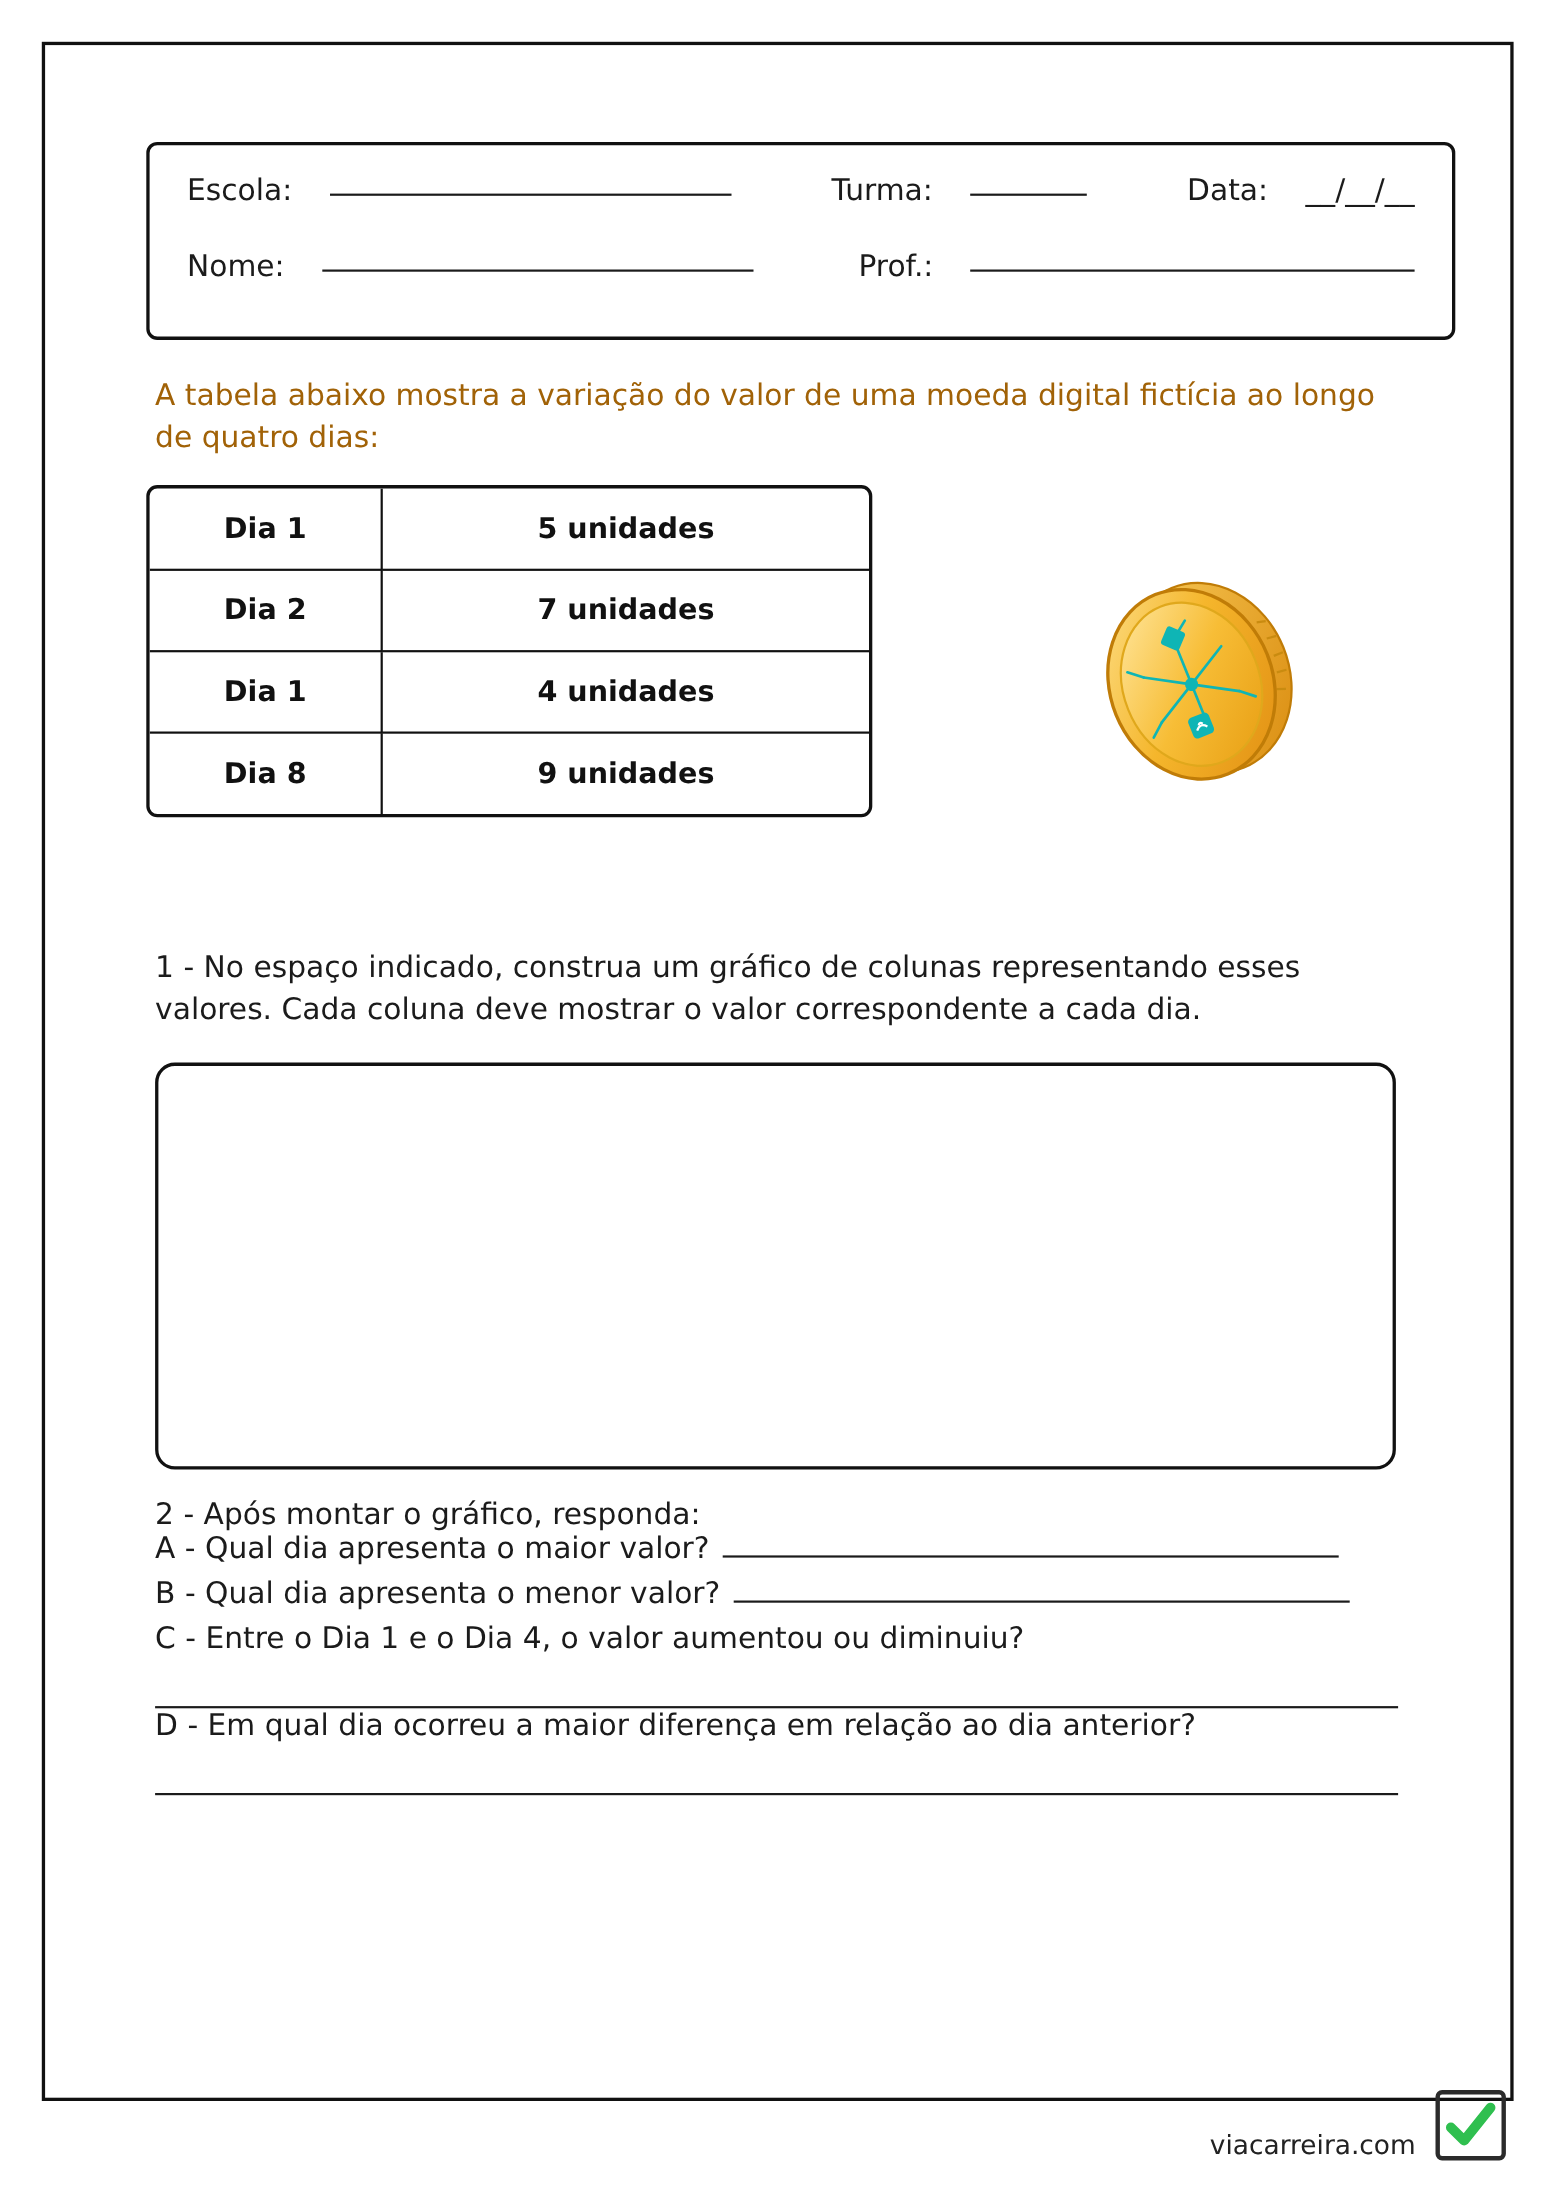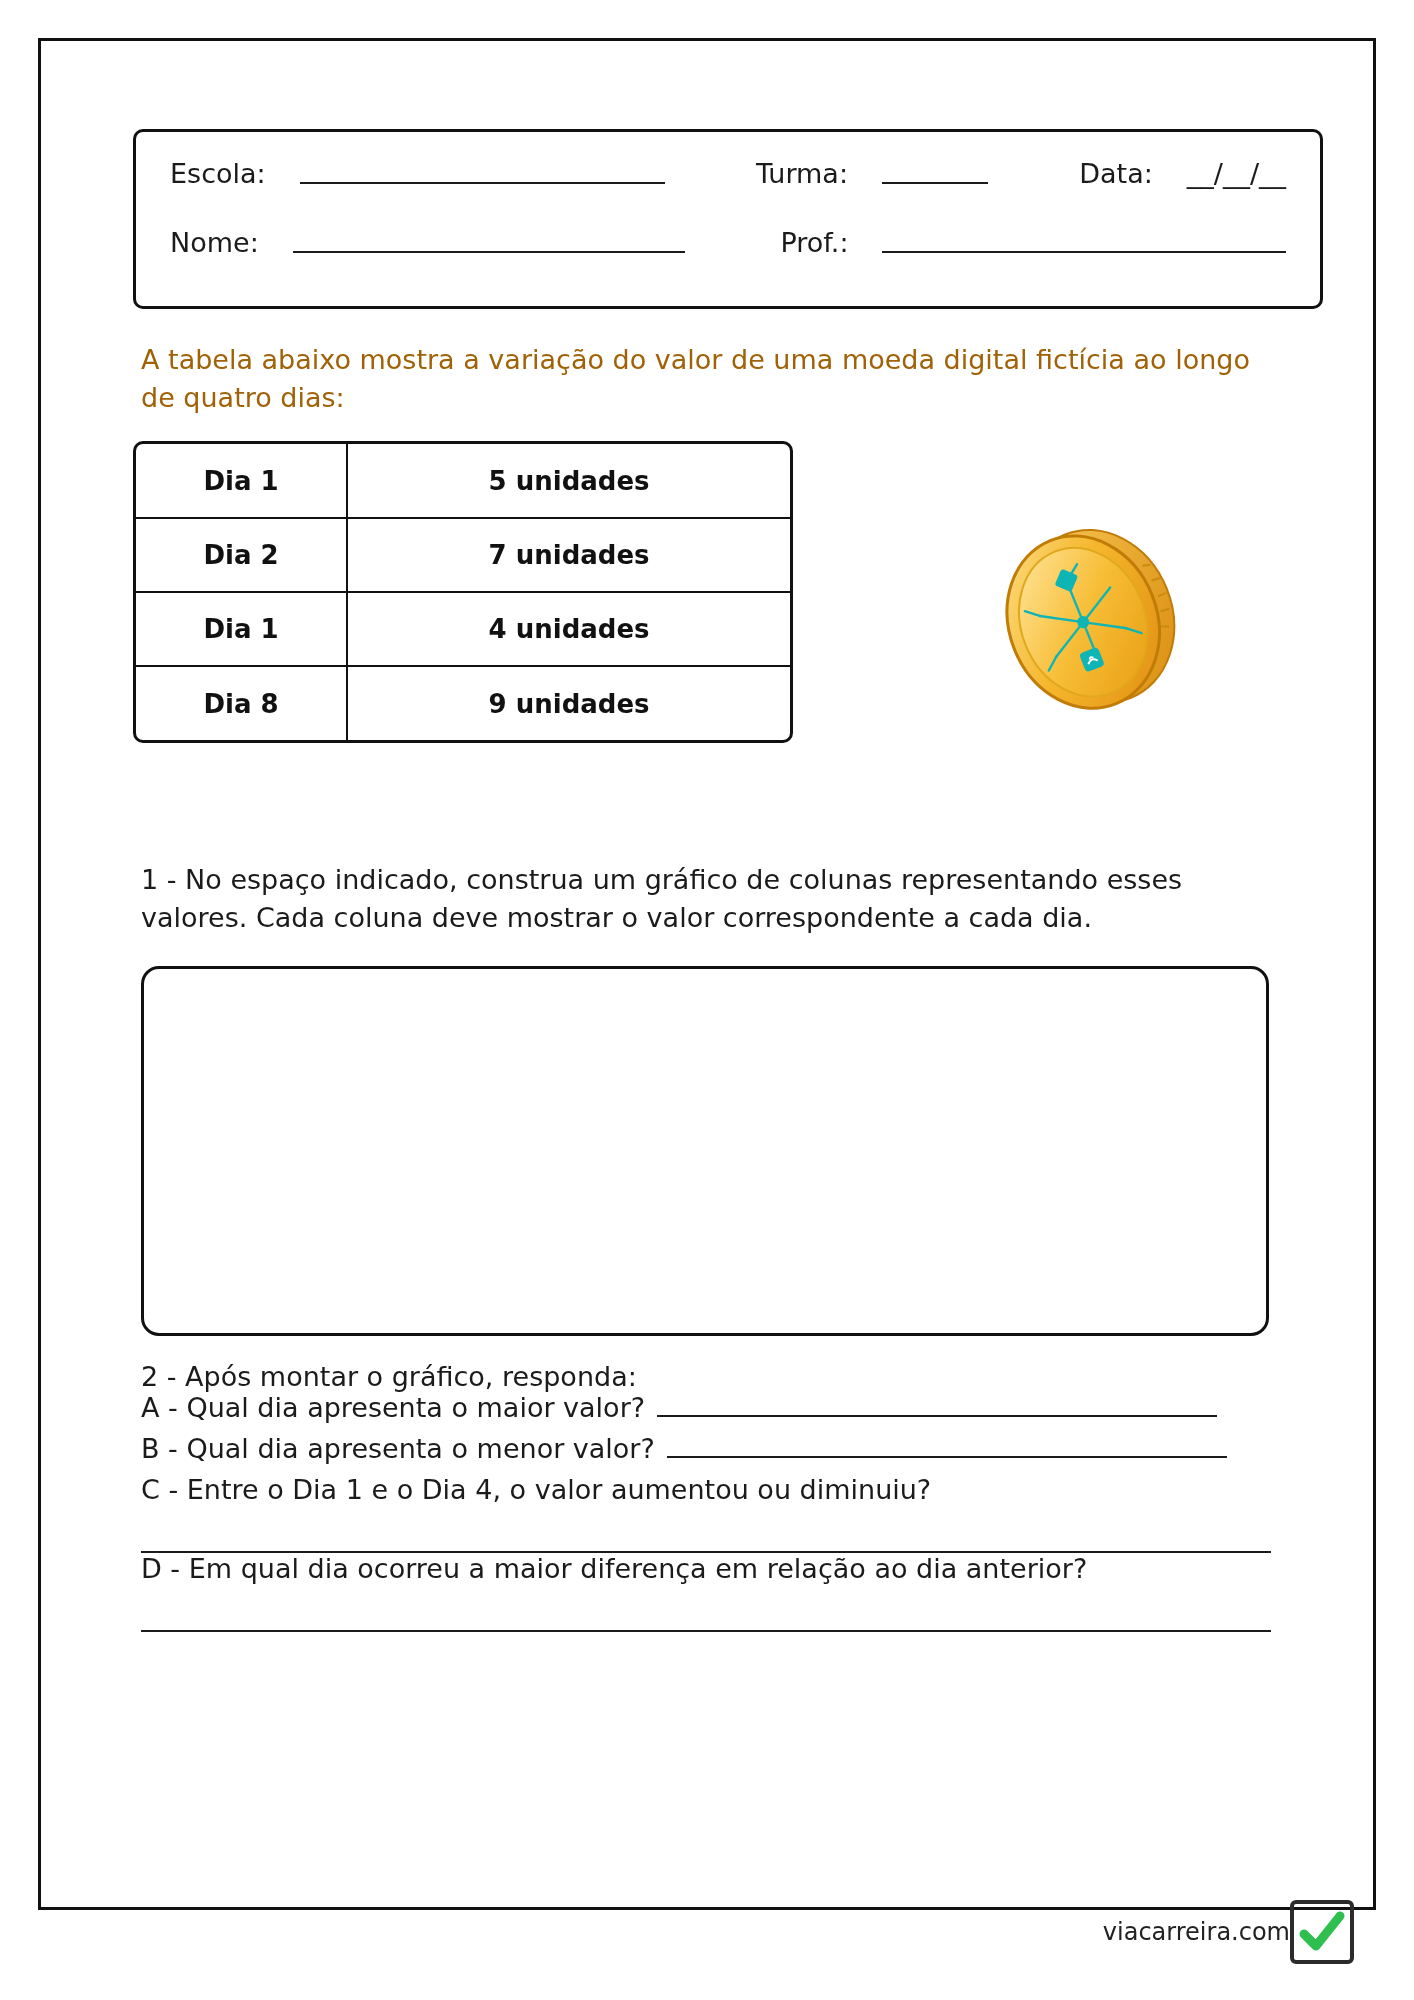--- a/index.html
+++ b/index.html
@@ -33,21 +33,21 @@
     left: 92px;
     top: 88px;
     width: 1190px;
     height: 180px;
     border: 3px solid #111;
     border-radius: 10px;
     padding: 26px 34px 0 34px;
   }
   .header-row {
     display: flex;
-    align-items: center;
+    align-items: flex-start;
     font-size: 27px;
     color: #1b1b1b;
     white-space: nowrap;
     gap: 28px;
   }
   .header-row + .header-row { margin-top: 38px; }
   .hdr-label { margin-right: 6px; }
   .hdr-line {
     display: inline-block;
     border-bottom: 2px solid #1b1b1b;
@@ -153,24 +153,25 @@
     display: block;
     width: 1130px;
     border-bottom: 2px solid #1b1b1b;
     height: 22px;
     margin-top: 26px;
   }
 
   
   .footer {
     position: absolute;
-    right: 60px;
+    right: 45px;
     bottom: 36px;
     display: flex;
-    align-items: center;
+    align-items: flex-end;
+    gap: 18px;
   }
   .footer-text {
     font-size: 24px;
     color: #222;
   }
   .check-badge {
     width: 64px;
     height: 64px;
     border: 4px solid #2b2b2b;
     border-radius: 6px;

